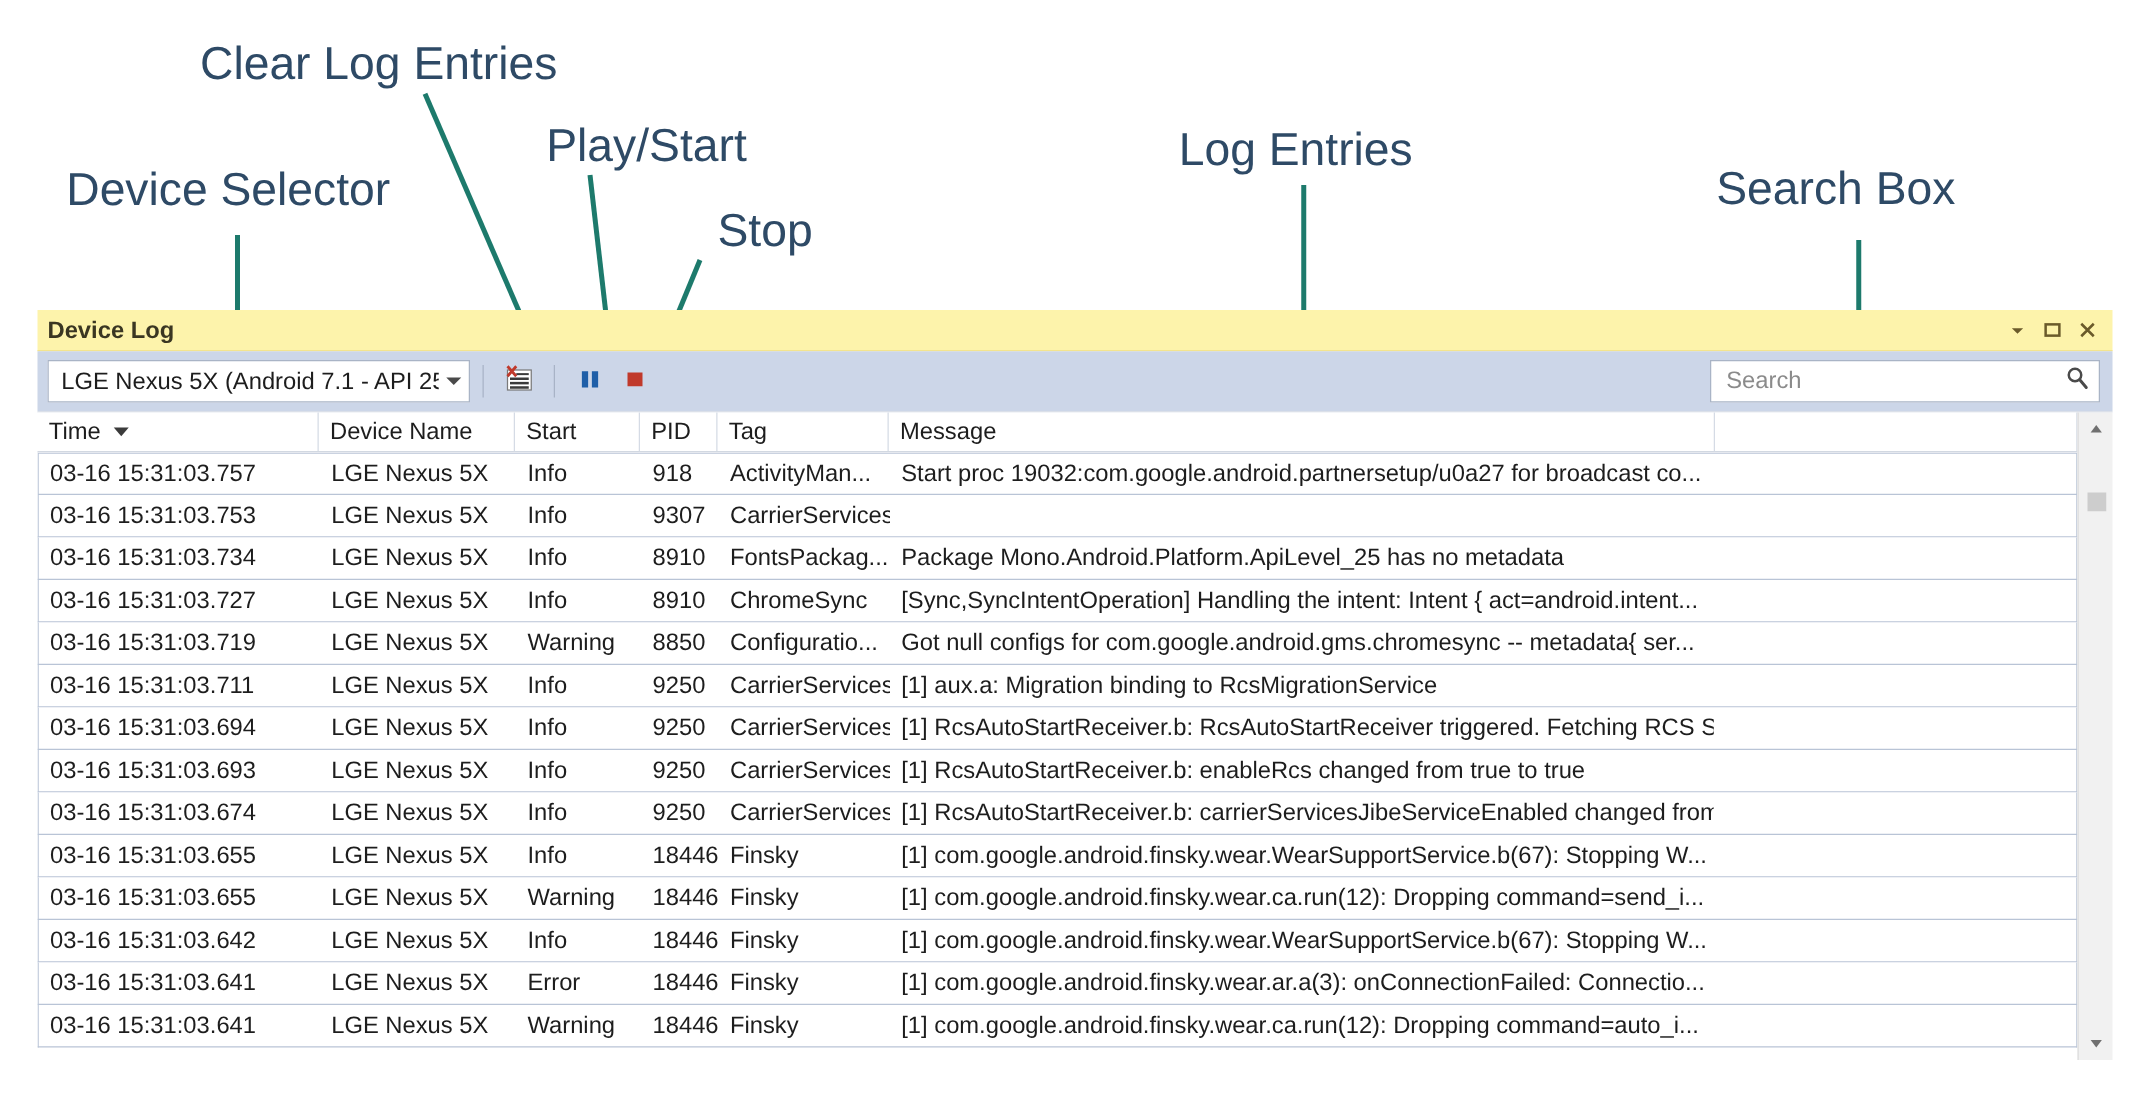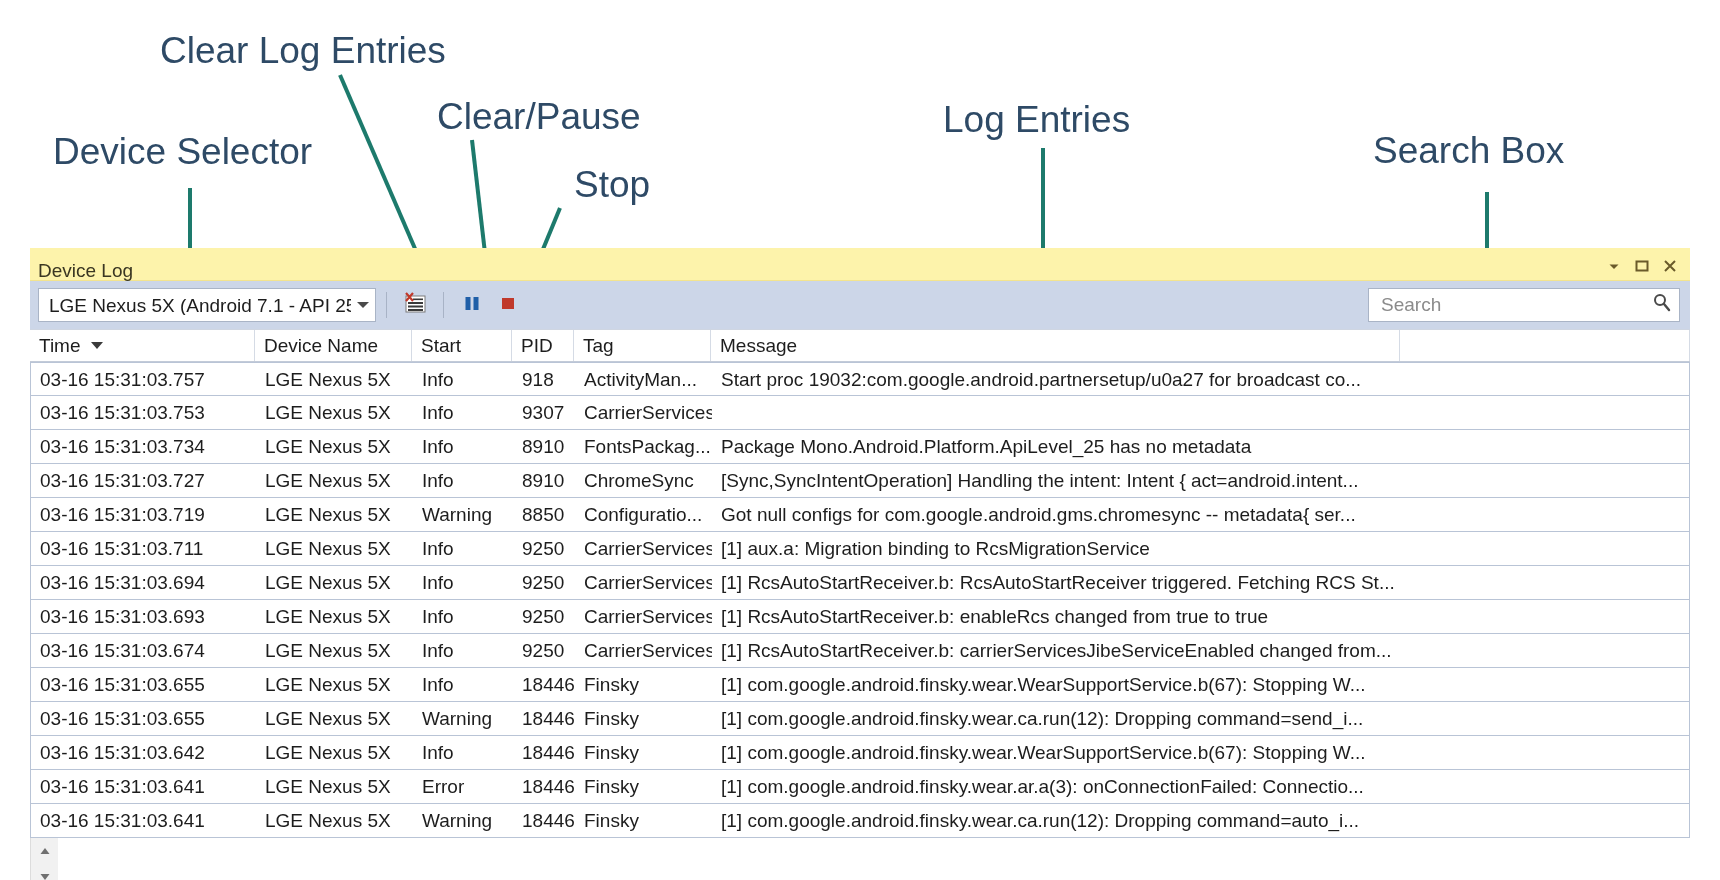--- a/index.html
+++ b/index.html
@@ -47,23 +47,24 @@
     background: #ffffff;
     box-sizing: border-box;
   }
 
   
   #titlebar {
     height: 33px;
     background: #fdf3ab;
     border-bottom: 1px solid #f3e48e;
     display: flex;
-    align-items: flex-end;
+    align-items: center;
     padding: 0 6px 0 8px;
     box-sizing: border-box;
+    font-weight: bold;
   }
   #titlebar-text {
     font-size: 19px;
     color: #3a3622;
     font-family: "Liberation Sans", sans-serif;
     flex: 1 1 auto;
     line-height: 1;
   }
   .win-btn {
     width: 28px;
@@ -153,21 +154,20 @@
   }
   #search-input::placeholder { color: #8b8b8b; }
 
   
   #grid-area {
     display: flex;
     height: calc(100% - 33px - 48px);
     box-sizing: border-box;
     border-top: 1px solid #cfd6e2;
     background: #ffffff;
-    flex-direction: column;
   }
   #grid-main {
     flex: 1 1 auto;
     min-width: 0;
     display: flex;
     flex-direction: column;
   }
 
   
   #header-row {
@@ -278,21 +278,21 @@
 
     <line x1="560" y1="208" x2="527" y2="288" stroke="#1d7a6c" stroke-width="4"></line>
 
     <line x1="1043" y1="148" x2="1043" y2="520" stroke="#1d7a6c" stroke-width="4"></line>
 
     <line x1="1487" y1="192" x2="1487" y2="300" stroke="#1d7a6c" stroke-width="4"></line>
   </svg>
 
   <div class="annot-label" style="left:160px; top:30px;">Clear Log Entries</div>
 
-  <div class="annot-label" style="left:437px; top:96px;">Clear/Pause</div>
+  <div class="annot-label" style="left:437px; top:96px;">Play/Start</div>
 
   <div class="annot-label" style="left:53px; top:131px;">Device Selector</div>
 
   <div class="annot-label" style="left:574px; top:164px;">Stop</div>
 
   <div class="annot-label" style="left:943px; top:99px;text-align:right;">Log Entries</div>
 
   <div class="annot-label" style="left:1373px; top:130px;">Search Box</div>
 
   <div id="tool-window">

